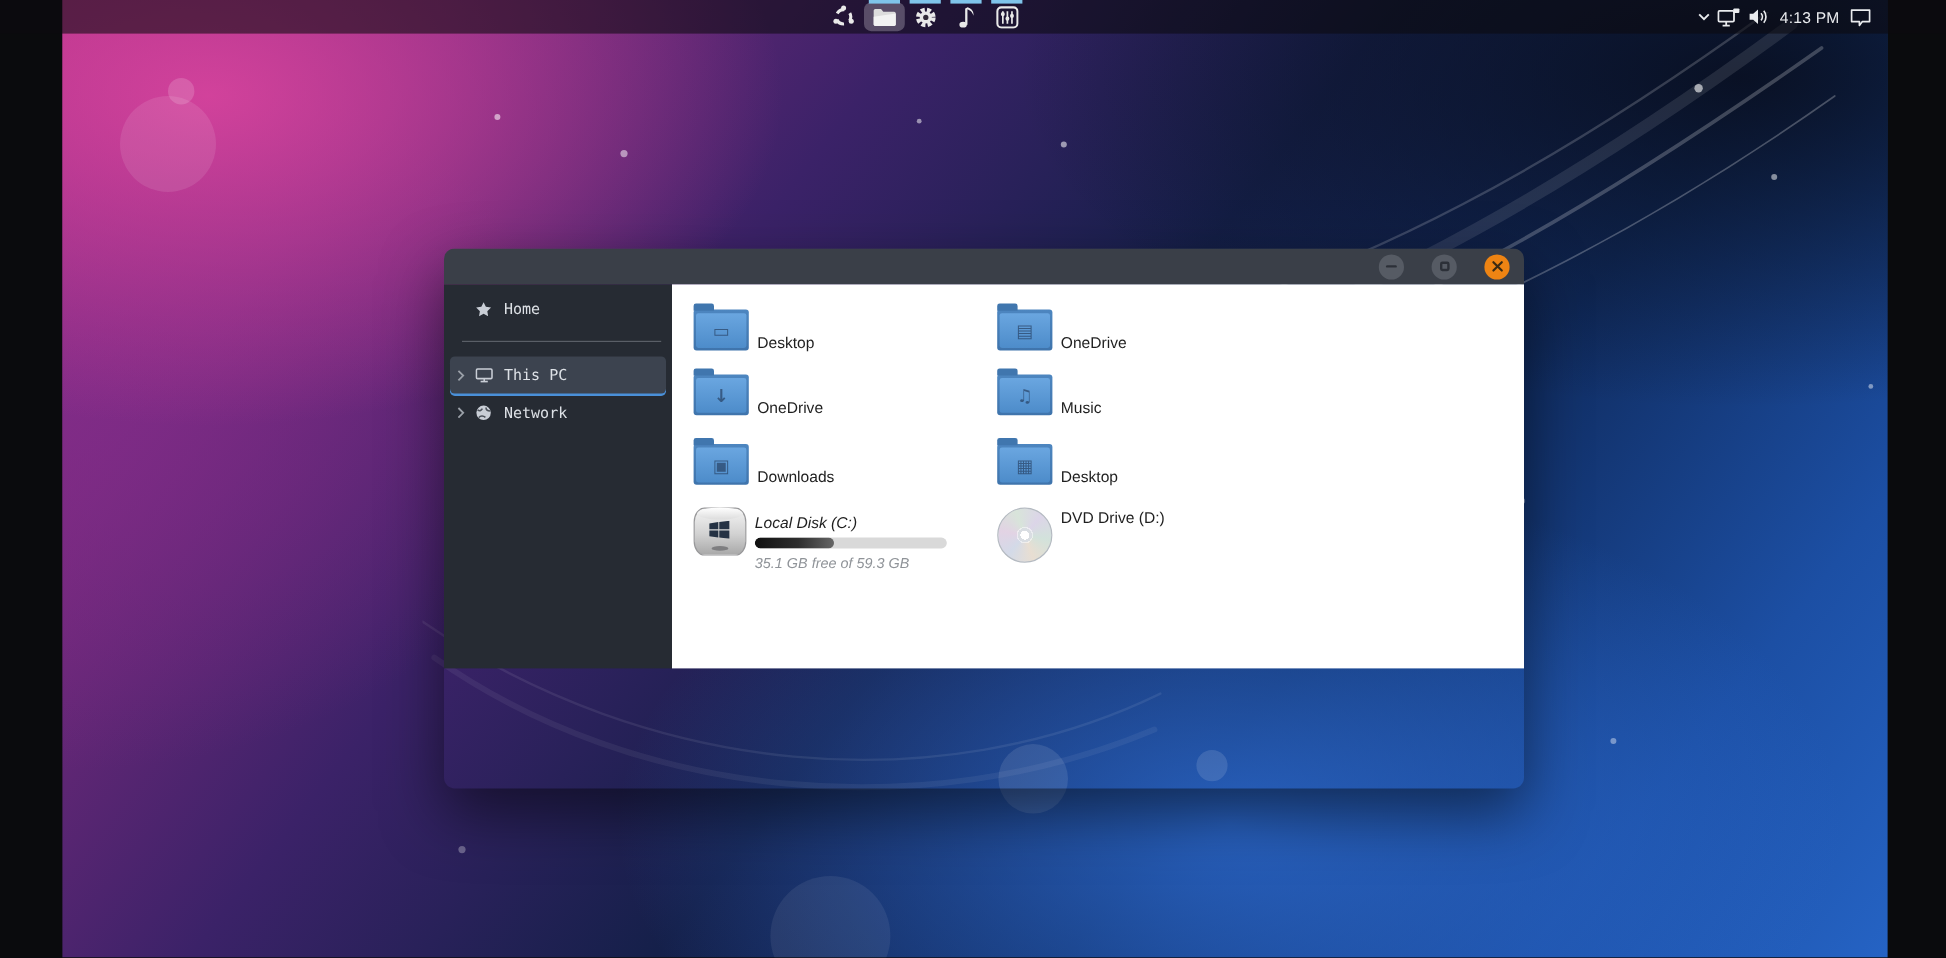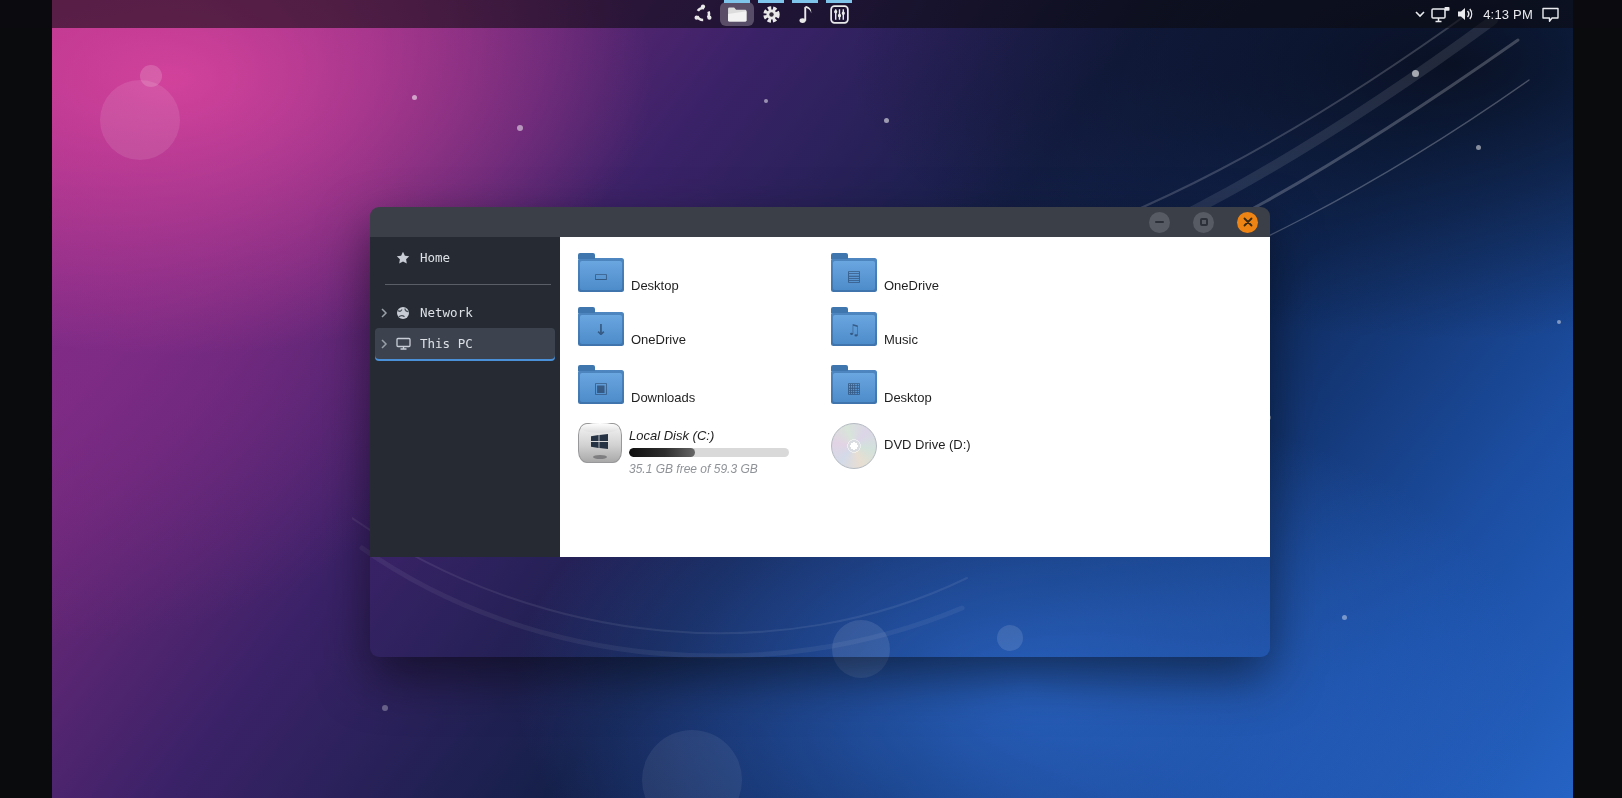--- a/index.html
+++ b/index.html
@@ -89,21 +89,21 @@
   .cap-text { font-size:12px; color:#8f9398; }
 
   
   .dvd { position:relative; width:46px; height:46px; border-radius:50%; flex:0 0 auto;
     border:1px solid #b4bac1;
     background:
       radial-gradient(circle at 50% 50%, #ffffff 0 12%, #d9dde2 12% 19%, rgba(255,255,255,0) 19%),
       radial-gradient(circle at 50% 50%, rgba(255,255,255,0) 0 19%, rgba(255,255,255,0.5) 19% 22%, rgba(255,255,255,0) 22% 88%, rgba(120,130,140,0.45) 88% 100%),
       conic-gradient(from 40deg, #dcd5e8, #d2e2db, #e8ded2, #d3dae8, #e2d3e4, #d8e4da, #dcd5e8);
   }
-  .dvd-label { margin-top:14px; }
+  .dvd-label { margin-top:1px; }
 </style>
 </head>
 <body>
 
 <div class="wallpaper">
   <svg class="swirls" style="right:40px; top:10px;" width="560" height="300" viewBox="0 0 560 300">
     <g fill="none" stroke="#ffffff" stroke-linecap="round">
       <path d="M20 290 C 180 230, 330 150, 520 10" stroke-width="10" opacity="0.10"></path>
       <path d="M60 300 C 220 240, 360 160, 545 30" stroke-width="3" opacity="0.22"></path>
       <path d="M0 260 C 170 210, 320 130, 500 0" stroke-width="2" opacity="0.18"></path>
@@ -154,47 +154,47 @@
       <div class="side-item">
         <span class="chev"></span>
         <span class="ico">
           <svg width="14" height="14" viewBox="0 0 14 14">
               <path d="M7 0.8 L8.9 4.7 13.2 5.3 10.1 8.3 10.8 12.5 7 10.5 3.2 12.5 3.9 8.3 0.8 5.3 5.1 4.7 Z" fill="#c9ced6"></path>
             </svg>
         </span>
         <span>Home</span>
       </div>
       <hr class="side-div">
+      <div class="side-item sel">
+        <span class="chev">
+          <svg width="8" height="10" viewBox="0 0 8 10">
+              <path d="M2 1 L6 5 2 9" stroke="#9aa0a8" stroke-width="1.5" fill="none"></path>
+            </svg>
+        </span>
+        <span class="ico">
+          <svg width="15" height="13" viewBox="0 0 15 13" fill="none" stroke="#c9ced6" stroke-width="1.3">
+              <rect x="1" y="1.5" width="13" height="8" rx="1"></rect>
+              <path d="M7.5 9.5 V11.5 M4.5 12 H10.5"></path>
+            </svg>
+        </span>
+        <span>This PC</span>
+      </div>
       <div class="side-item">
         <span class="chev">
           <svg width="8" height="10" viewBox="0 0 8 10">
               <path d="M2 1 L6 5 2 9" stroke="#9aa0a8" stroke-width="1.5" fill="none"></path>
             </svg>
         </span>
         <span class="ico">
           <svg width="14" height="14" viewBox="0 0 14 14">
               <circle cx="7" cy="7" r="6" fill="#c9ced6"></circle>
               <path d="M2 4.5 C4 6 5 5 6 3.5 M3 11 C4.5 9 7 9.5 8.5 10.8 M9 2.5 C9 4.5 10.5 5.5 12.5 5.5" stroke="#4a5058" stroke-width="1.3" fill="none"></path>
             </svg>
         </span>
         <span>Network</span>
-      </div>
-      <div class="side-item sel">
-        <span class="chev">
-          <svg width="8" height="10" viewBox="0 0 8 10">
-              <path d="M2 1 L6 5 2 9" stroke="#9aa0a8" stroke-width="1.5" fill="none"></path>
-            </svg>
-        </span>
-        <span class="ico">
-          <svg width="15" height="13" viewBox="0 0 15 13" fill="none" stroke="#c9ced6" stroke-width="1.3">
-              <rect x="1" y="1.5" width="13" height="8" rx="1"></rect>
-              <path d="M7.5 9.5 V11.5 M4.5 12 H10.5"></path>
-            </svg>
-        </span>
-        <span>This PC</span>
       </div>
     </div>
 
     <div class="content">
 
       <div class="cell c1 r1">
         <div class="ficon">
             <span class="fglyph">▭</span>
           </div>
         <span class="flabel">Desktop</span>

